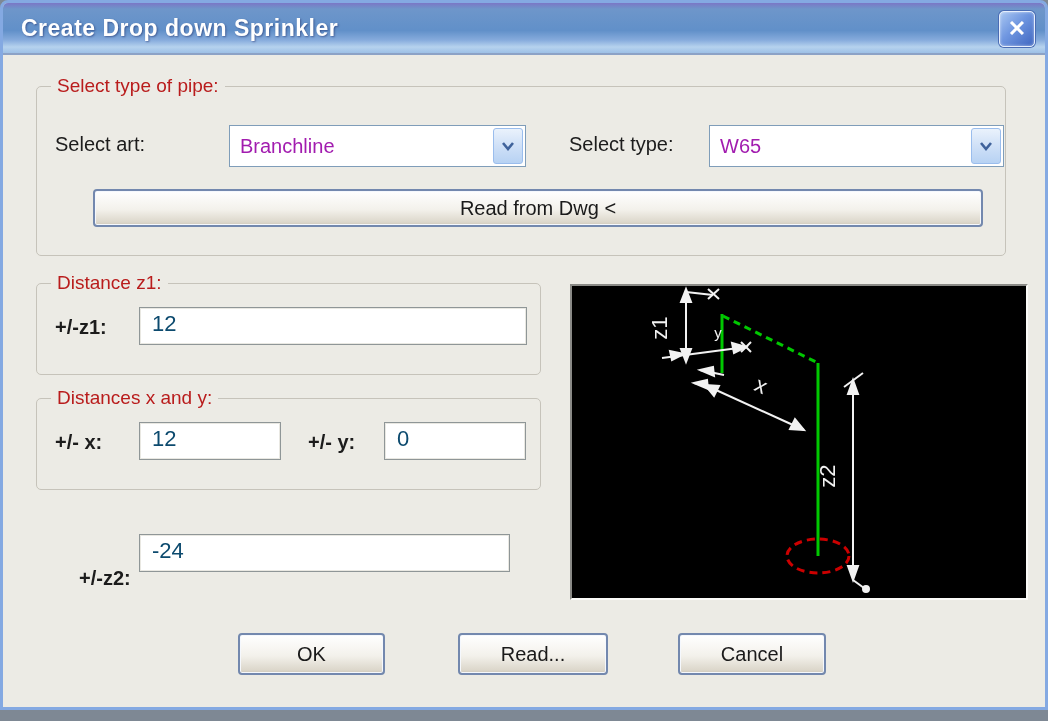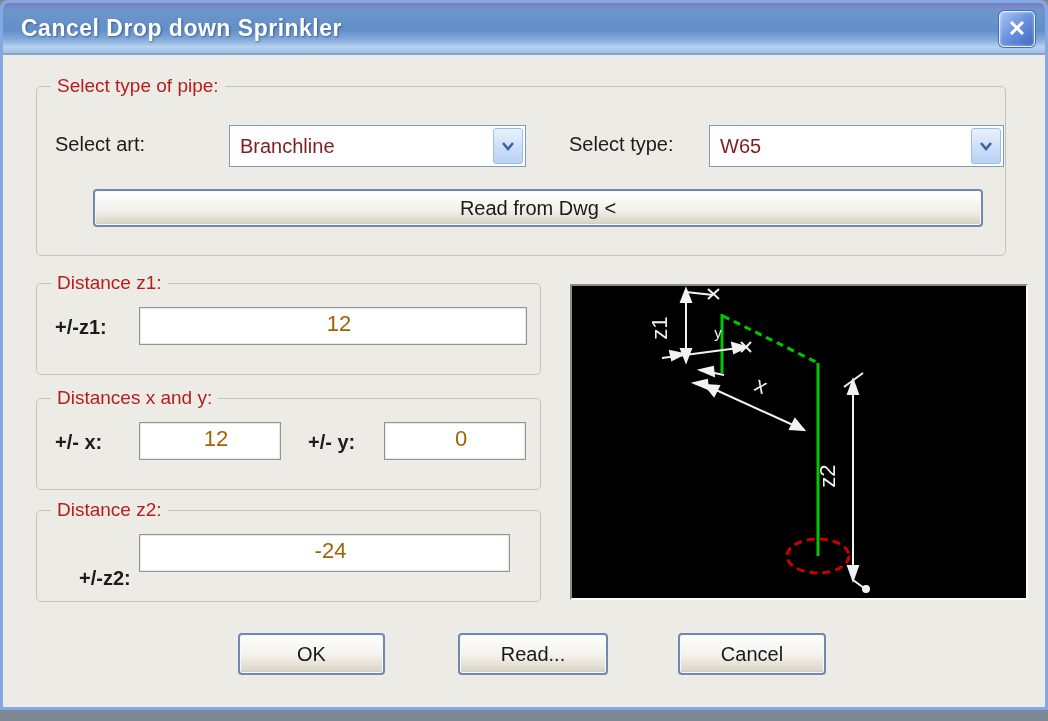--- a/index.html
+++ b/index.html
@@ -41,30 +41,30 @@
     background:#ecebe5; color:#b91c1c; font-size:19px;
   }
 
   .field-label { position:absolute; color:#1c1c1c; font-size:20px; font-weight:bold; }
   .plain-label { position:absolute; color:#1c1c1c; font-size:20px; }
 
   .textbox {
     position:absolute; background:#ffffff;
     border:1px solid #8f9697; box-shadow:inset 0 0 0 1px #e9e8e2;
     font-family:"Liberation Sans", sans-serif;
-    font-size:22px; color:#a16207; padding:0 0 4px 12px;text-align:center;
+    font-size:22px; color:#0c4a6e; padding:0 0 4px 12px;
   }
 
   .combo {
     position:absolute; background:#ffffff;
     border:1px solid #7f9db9;
   }
   .combo .combo-value {
     position:absolute; left:10px; top:0; right:34px; line-height:40px;
-    font-size:20px; color:#7f1d1d; overflow:hidden; white-space:nowrap;
+    font-size:20px; color:#a21caf; overflow:hidden; white-space:nowrap;
   }
   .combo .drop-btn {
     position:absolute; right:2px; top:2px; bottom:2px; width:30px;
     border:1px solid #9abded; border-radius:3px;
     background:linear-gradient(180deg,#eaf2fc 0%, #cfe0f7 50%, #b7d2f3 100%);
     display:flex; align-items:center; justify-content:center; cursor:pointer;
   }
 
   .xp-button {
     position:absolute;
@@ -83,21 +83,21 @@
     border:2px solid; border-color:#8a8a86 #fbfbf8 #fbfbf8 #8a8a86;
   }
   .preview svg { display:block; width:100%; height:100%; }
 </style>
 </head>
 <body>
 
 <div class="dialog">
 
   <div class="titlebar">
-    <span class="title-text">Cancel Drop down Sprinkler</span>
+    <span class="title-text">Create Drop down Sprinkler</span>
     <div class="close-btn">
       <span>✕</span>
     </div>
   </div>
 
   <div class="groupbox" style="left:33px; top:83px; width:970px; height:170px;">
     <span class="group-legend">Select type of pipe:</span>
   </div>
 
   <span class="plain-label" style="left:52px; top:130px;">Select art:</span>
@@ -131,23 +131,20 @@
   <input class="textbox" style="left: 136px; top: 304px; width: 388px; height: 38px;" value="12">
 
   <div class="groupbox" style="left:33px; top:395px; width:505px; height:92px;">
     <span class="group-legend">Distances x and y:</span>
   </div>
   <span class="field-label" style="left:52px; top:428px;">+/- x:</span>
   <input class="textbox" style="left: 136px; top: 419px; width: 142px; height: 38px;" value="12">
   <span class="field-label" style="left:305px; top:428px;">+/- y:</span>
   <input class="textbox" style="left: 381px; top: 419px; width: 142px; height: 38px;" value="0">
 
-  <div class="groupbox" style="left:33px; top:507px; width:505px; height:92px;">
-    <span class="group-legend">Distance z2:</span>
-  </div>
   <span class="field-label" style="left:52px; top:564px;margin-left:24px;">+/-z2:</span>
   <input class="textbox" style="left: 136px; top: 531px; width: 371px; height: 38px;" value="-24">
 
   <div class="preview">
     <svg viewBox="0 0 454 312">
 
       <line x1="150" y1="28" x2="150" y2="87" stroke="#00c800" stroke-width="3"></line>
       <line x1="151" y1="30" x2="246" y2="77" stroke="#00c800" stroke-width="3" stroke-dasharray="7 5"></line>
       <line x1="246" y1="77" x2="246" y2="270" stroke="#00c800" stroke-width="3"></line>
 

